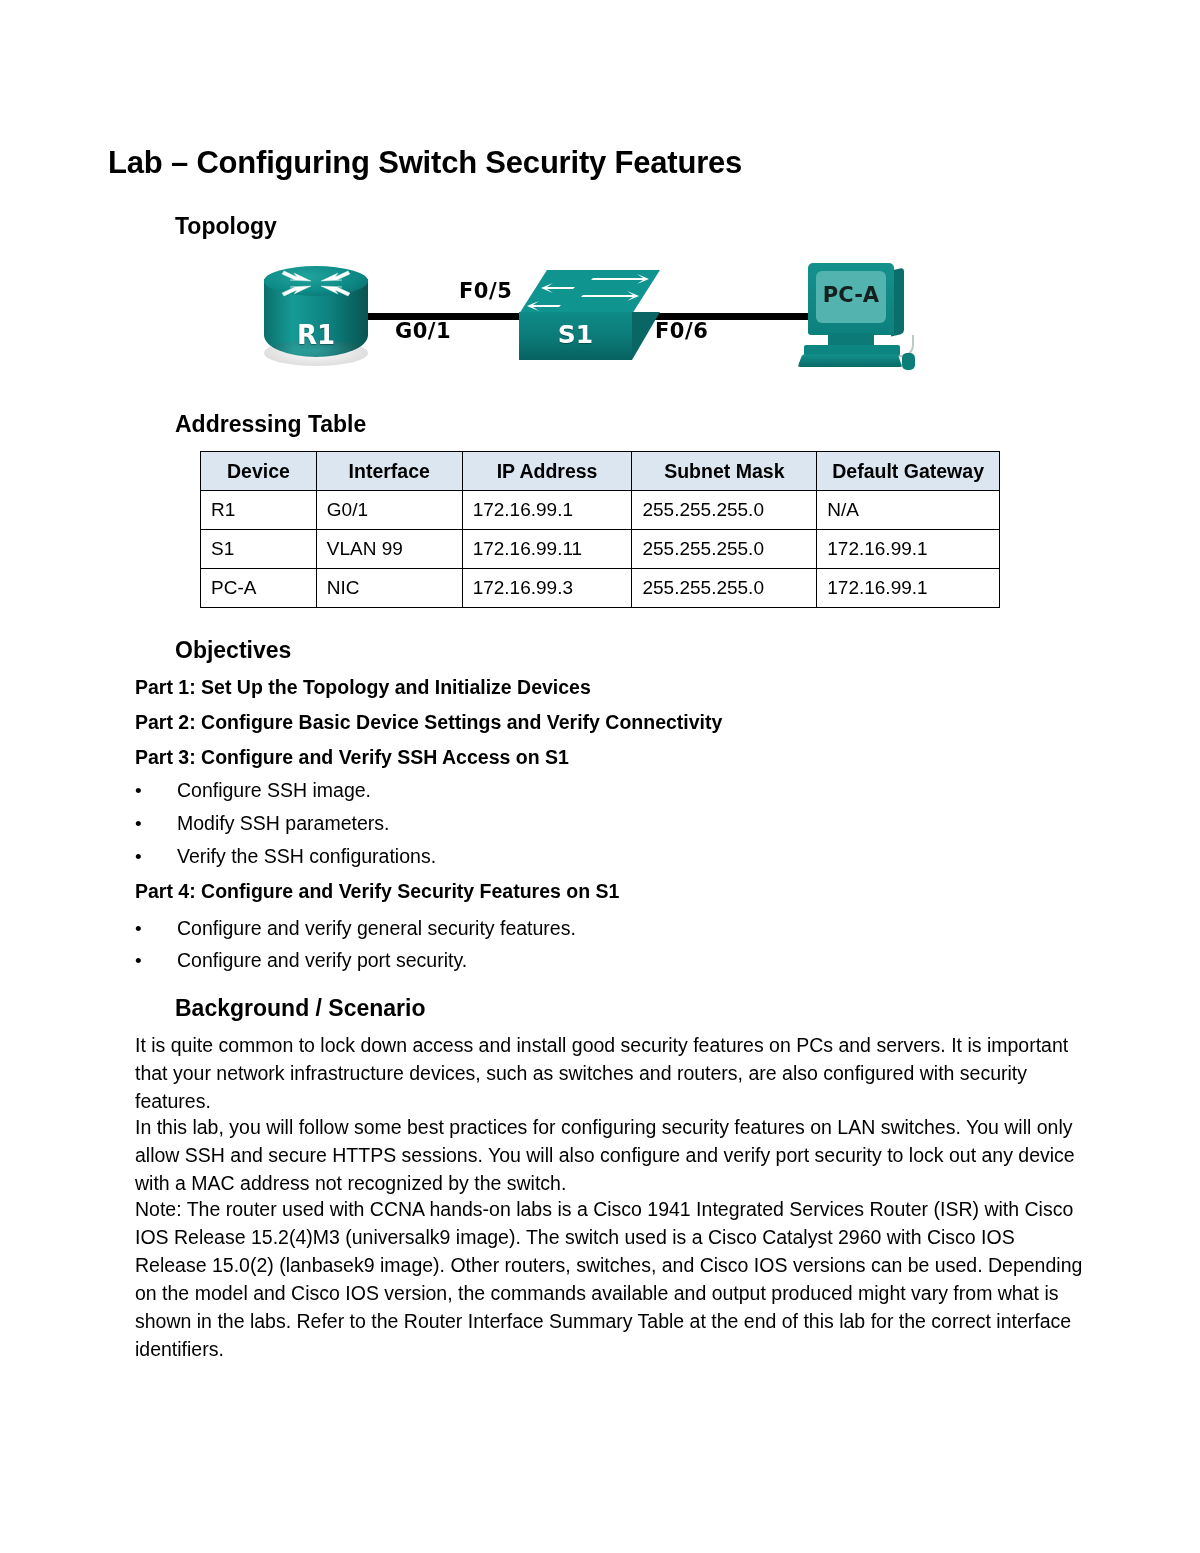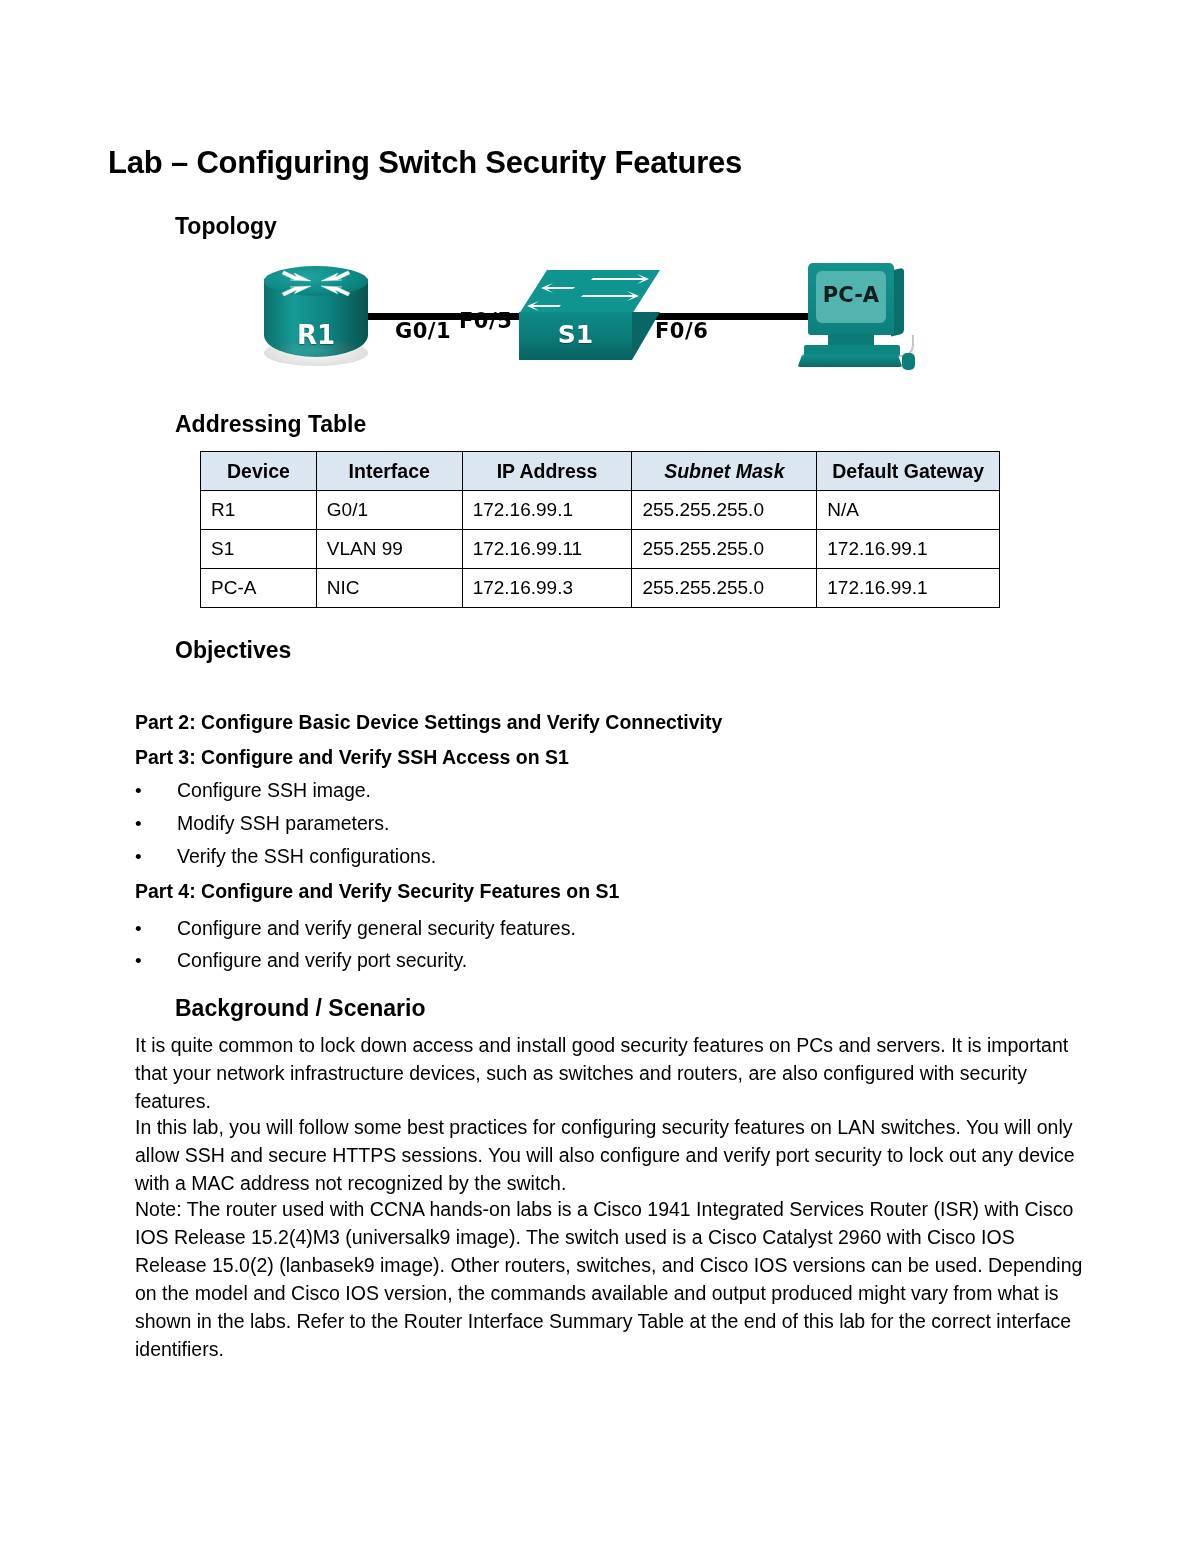--- a/index.html
+++ b/index.html
@@ -80,21 +80,21 @@
   .link-s1-pc { left: 400px; top: 58px; width: 190px; }
 
   .iflabel {
     position: absolute;
     font-size: 21px;
     font-weight: bold;
     color: #000000;
     font-family: "DejaVu Sans", sans-serif;
     letter-spacing: 0.5px;
   }
-  .if-f05 { left: 209px; top: 24px; margin-top: 30px; }
+  .if-f05 { left: 209px; top: 24px; }
   .if-g01 { left: 145px; top: 64px; }
   .if-f06 { left: 405px; top: 64px; }
 
   
   .router {
     position: absolute;
     left: 14px;
     top: 11px;
     width: 104px;
     height: 103px;
@@ -271,21 +271,21 @@
     text-align: center;
     font-size: 19.5px;
   }
   table.addr td {
     text-align: left;
     background: #ffffff;
   }
   .col-device { width: 116px; margin-left: 31px; }
   .col-interface { width: 146px; }
   .col-ip { width: 170px; }
-  .col-mask { width: 185px; font-style: italic; }
+  .col-mask { width: 185px; }
   .col-gw { width: 183px; }
 
   
   .part {
     position: absolute;
     left: 135px;
     font-size: 19.5px;
     font-weight: bold;
     white-space: nowrap;
   }
@@ -425,20 +425,21 @@
         <td>NIC</td>
         <td>172.16.99.3</td>
         <td>255.255.255.0</td>
         <td>172.16.99.1</td>
       </tr>
     </tbody>
   </table>
 
   <div class="h-objectives">Objectives</div>
 
+  <div class="part part1">Part 1: Set Up the Topology and Initialize Devices</div>
   <div class="part part2">Part 2: Configure Basic Device Settings and Verify Connectivity</div>
   <div class="part part3">Part 3: Configure and Verify SSH Access on S1</div>
 
   <div class="bullet-row b1">
     <span class="dot">•</span>
     <span class="btxt">Configure SSH image.</span>
   </div>
   <div class="bullet-row b2">
     <span class="dot">•</span>
     <span class="btxt">Modify SSH parameters.</span>

